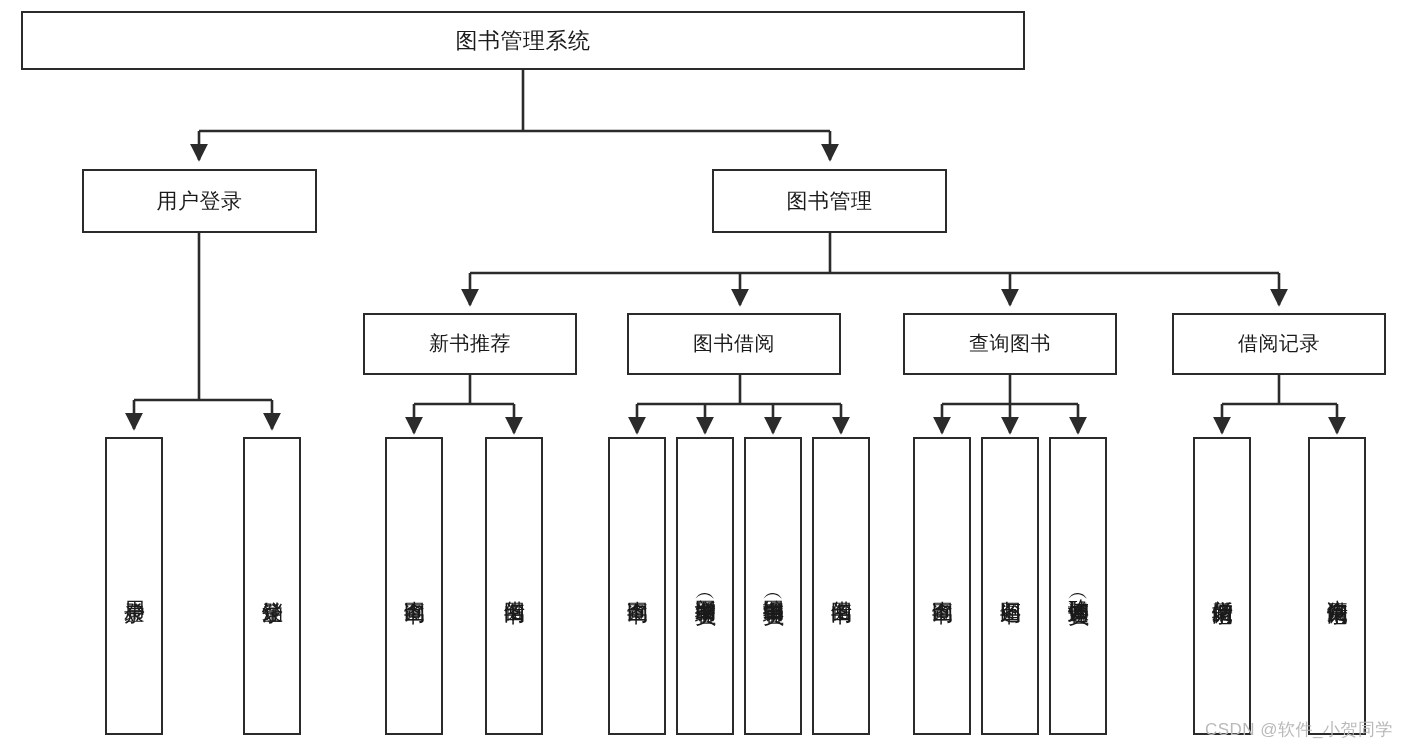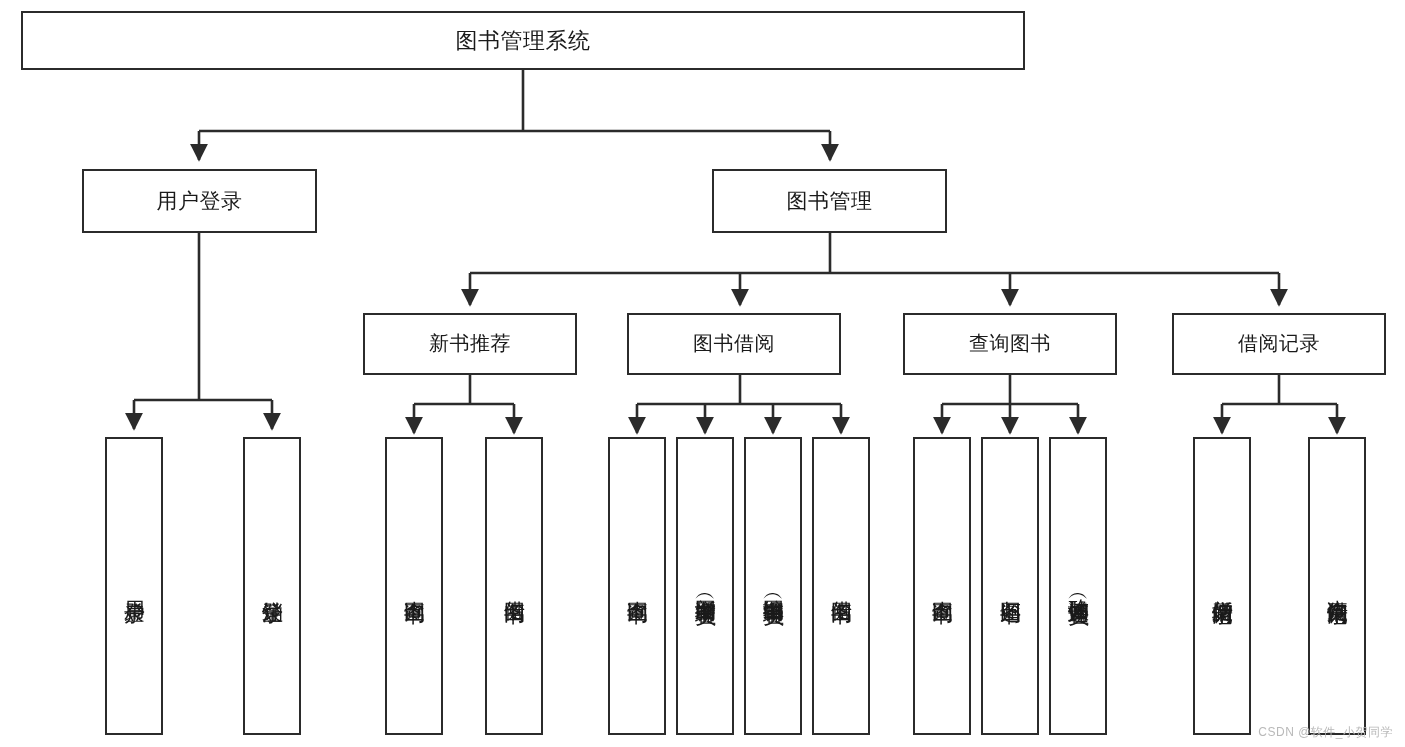--- a/index.html
+++ b/index.html
@@ -49,21 +49,21 @@
     text-orientation:upright;
     font-size:21px;
     line-height:1.28;
     letter-spacing:1px;
     white-space:nowrap;
   }
   #watermark{
     position:absolute;
     right:12px;
     bottom:6px;
-    font-size:12px;
+    font-size:17px;
     color:#b9b9b9;
     letter-spacing:0.5px;
     user-select:none;
   }
 </style>
 </head>
 <body>
 
 <div id="canvas">
 

